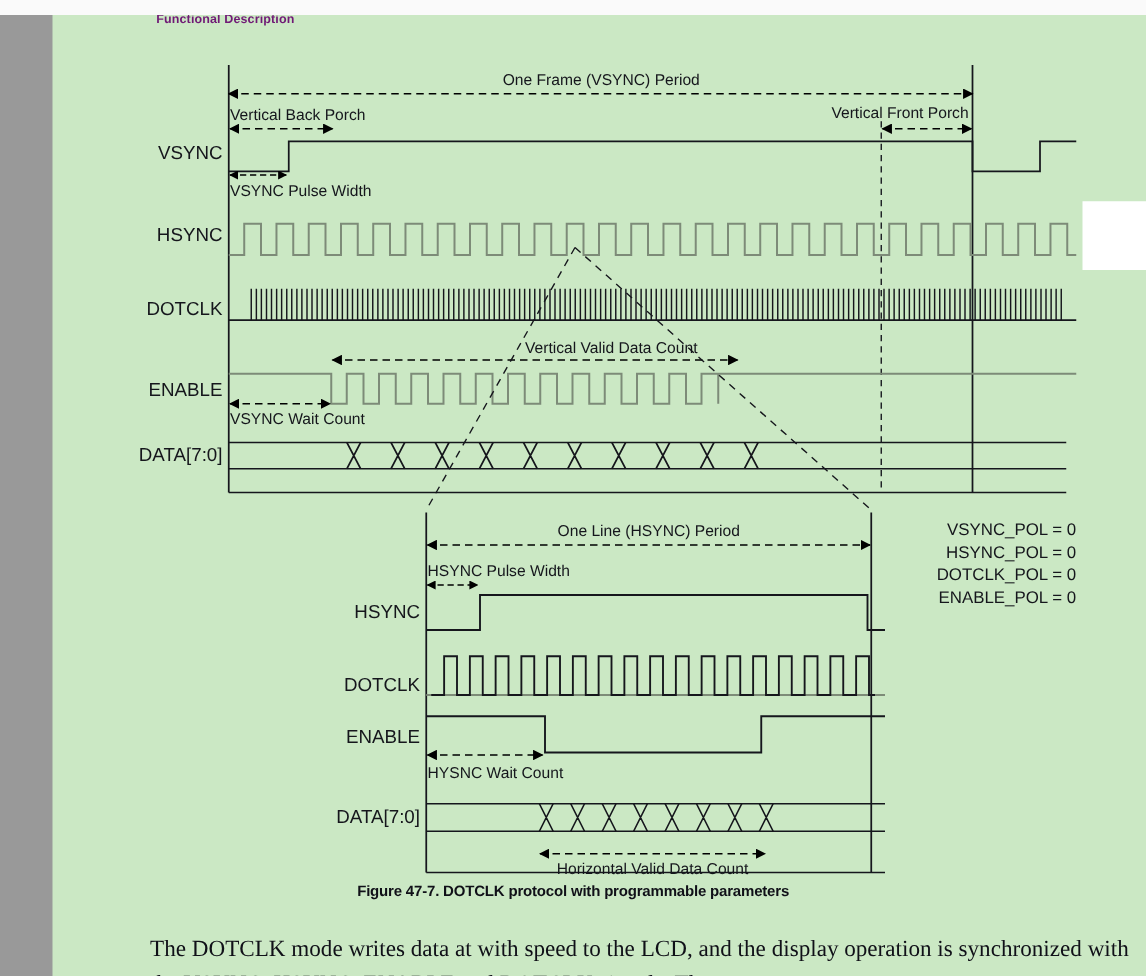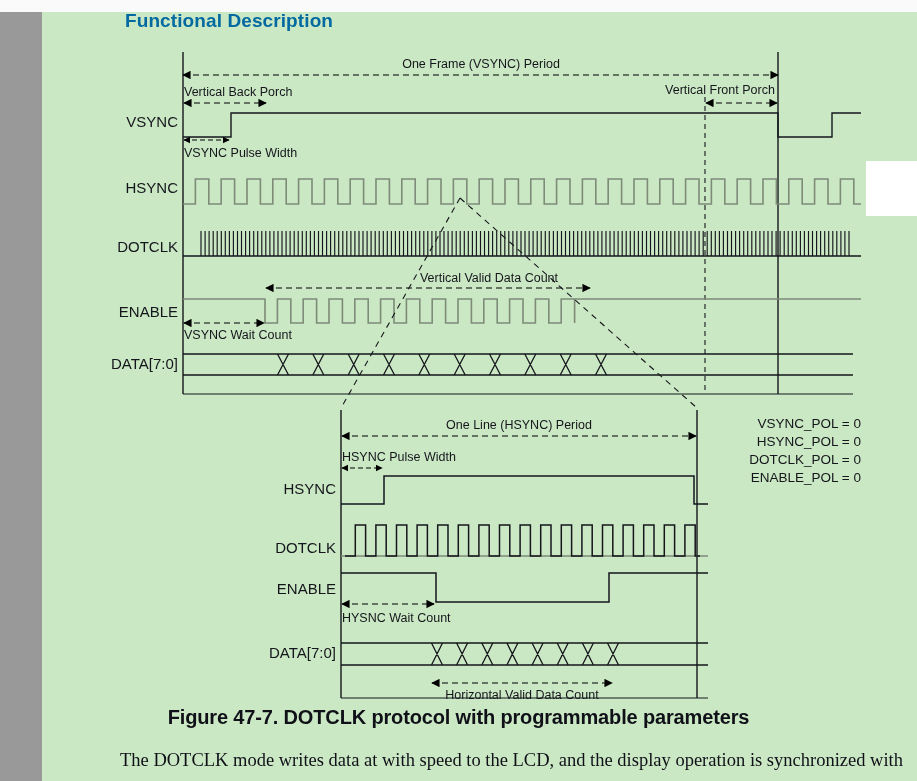--- a/index.html
+++ b/index.html
@@ -15,29 +15,29 @@
   }
   #gutter{
     position:absolute;left:0;top:12px;width:42px;height:769px;
     background:#999999;
   }
   #topstrip{
     position:absolute;left:0;top:0;width:917px;height:12px;background:#fafafa;
   }
   #running-head{
     position:absolute;left:125px;top:-2px;
-    font-size:19px;font-weight:bold;color:#0369a1;
+    font-size:10px;font-weight:bold;color:#701a75;
     letter-spacing:.1px;white-space:nowrap;
   }
   #fig{
     position:absolute;left:0;top:0;width:917px;height:769px;
   }
   #caption{
     position:absolute;left:0;top:694px;width:917px;
-    text-align:center;font-size:20px;font-weight:bold;color:#101018;
+    text-align:center;font-size:12px;font-weight:bold;color:#101018;
     letter-spacing:-0.15px;
   }
   #body-text{
     position:absolute;left:120px;top:734px;width:790px;
     font-family:"Liberation Serif",serif;
     font-size:18.5px;color:#101018;line-height:28px;
   }
   #whitebox{
     position:absolute;left:866px;top:149px;width:51px;height:55px;
     background:#ffffff;

